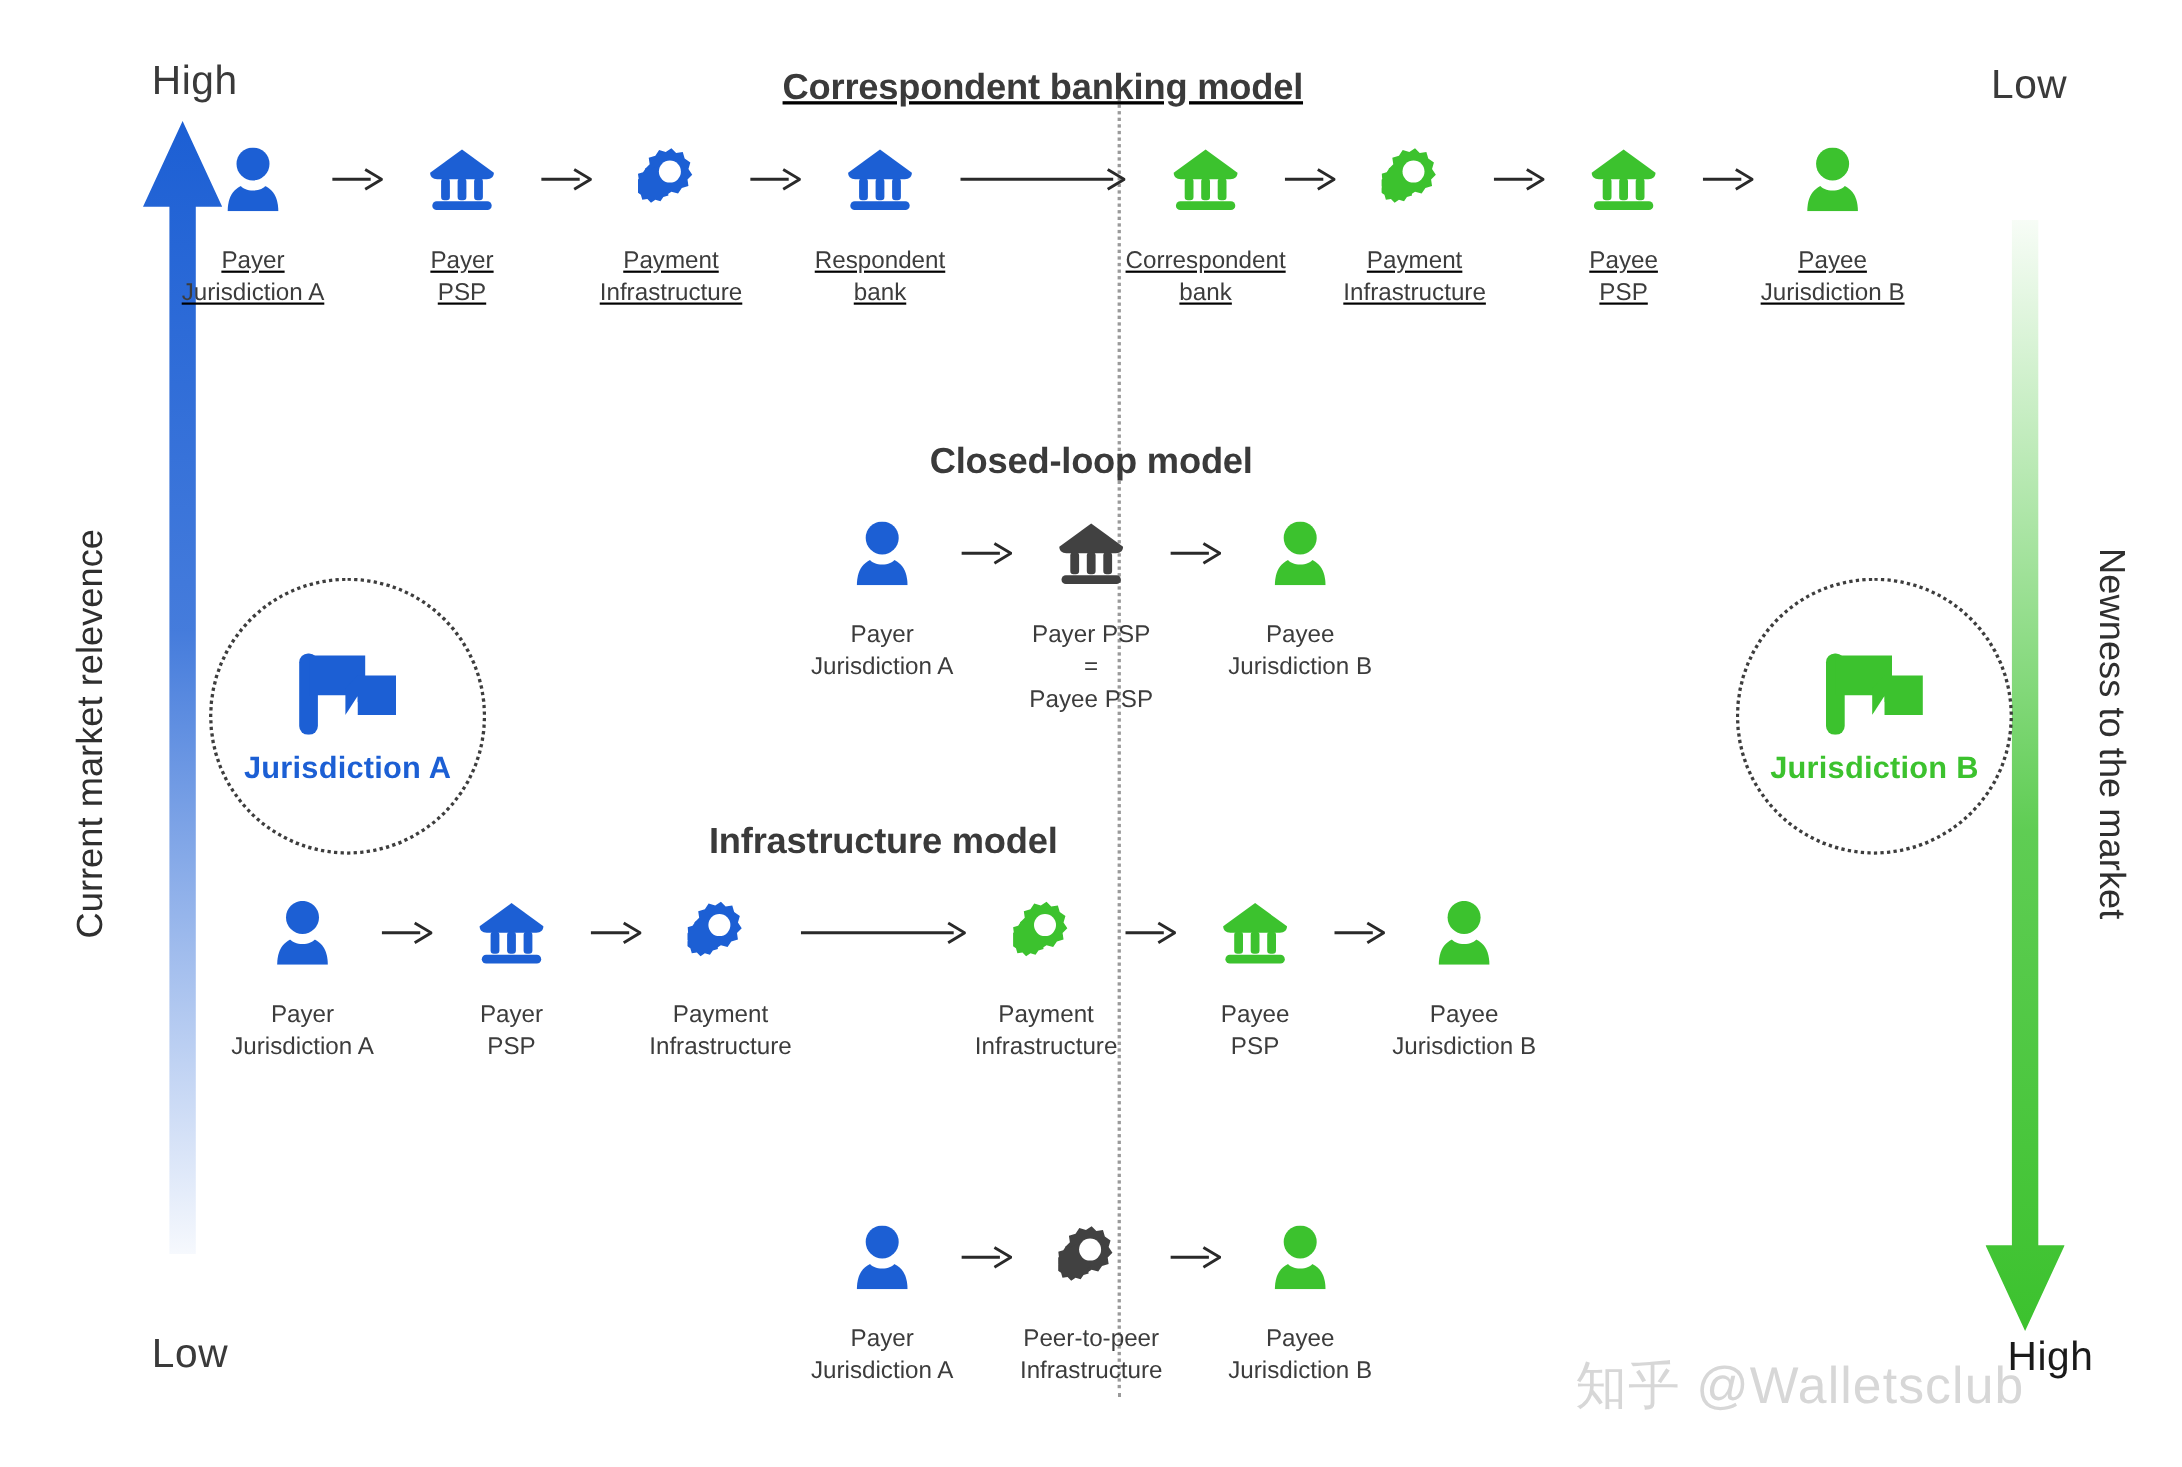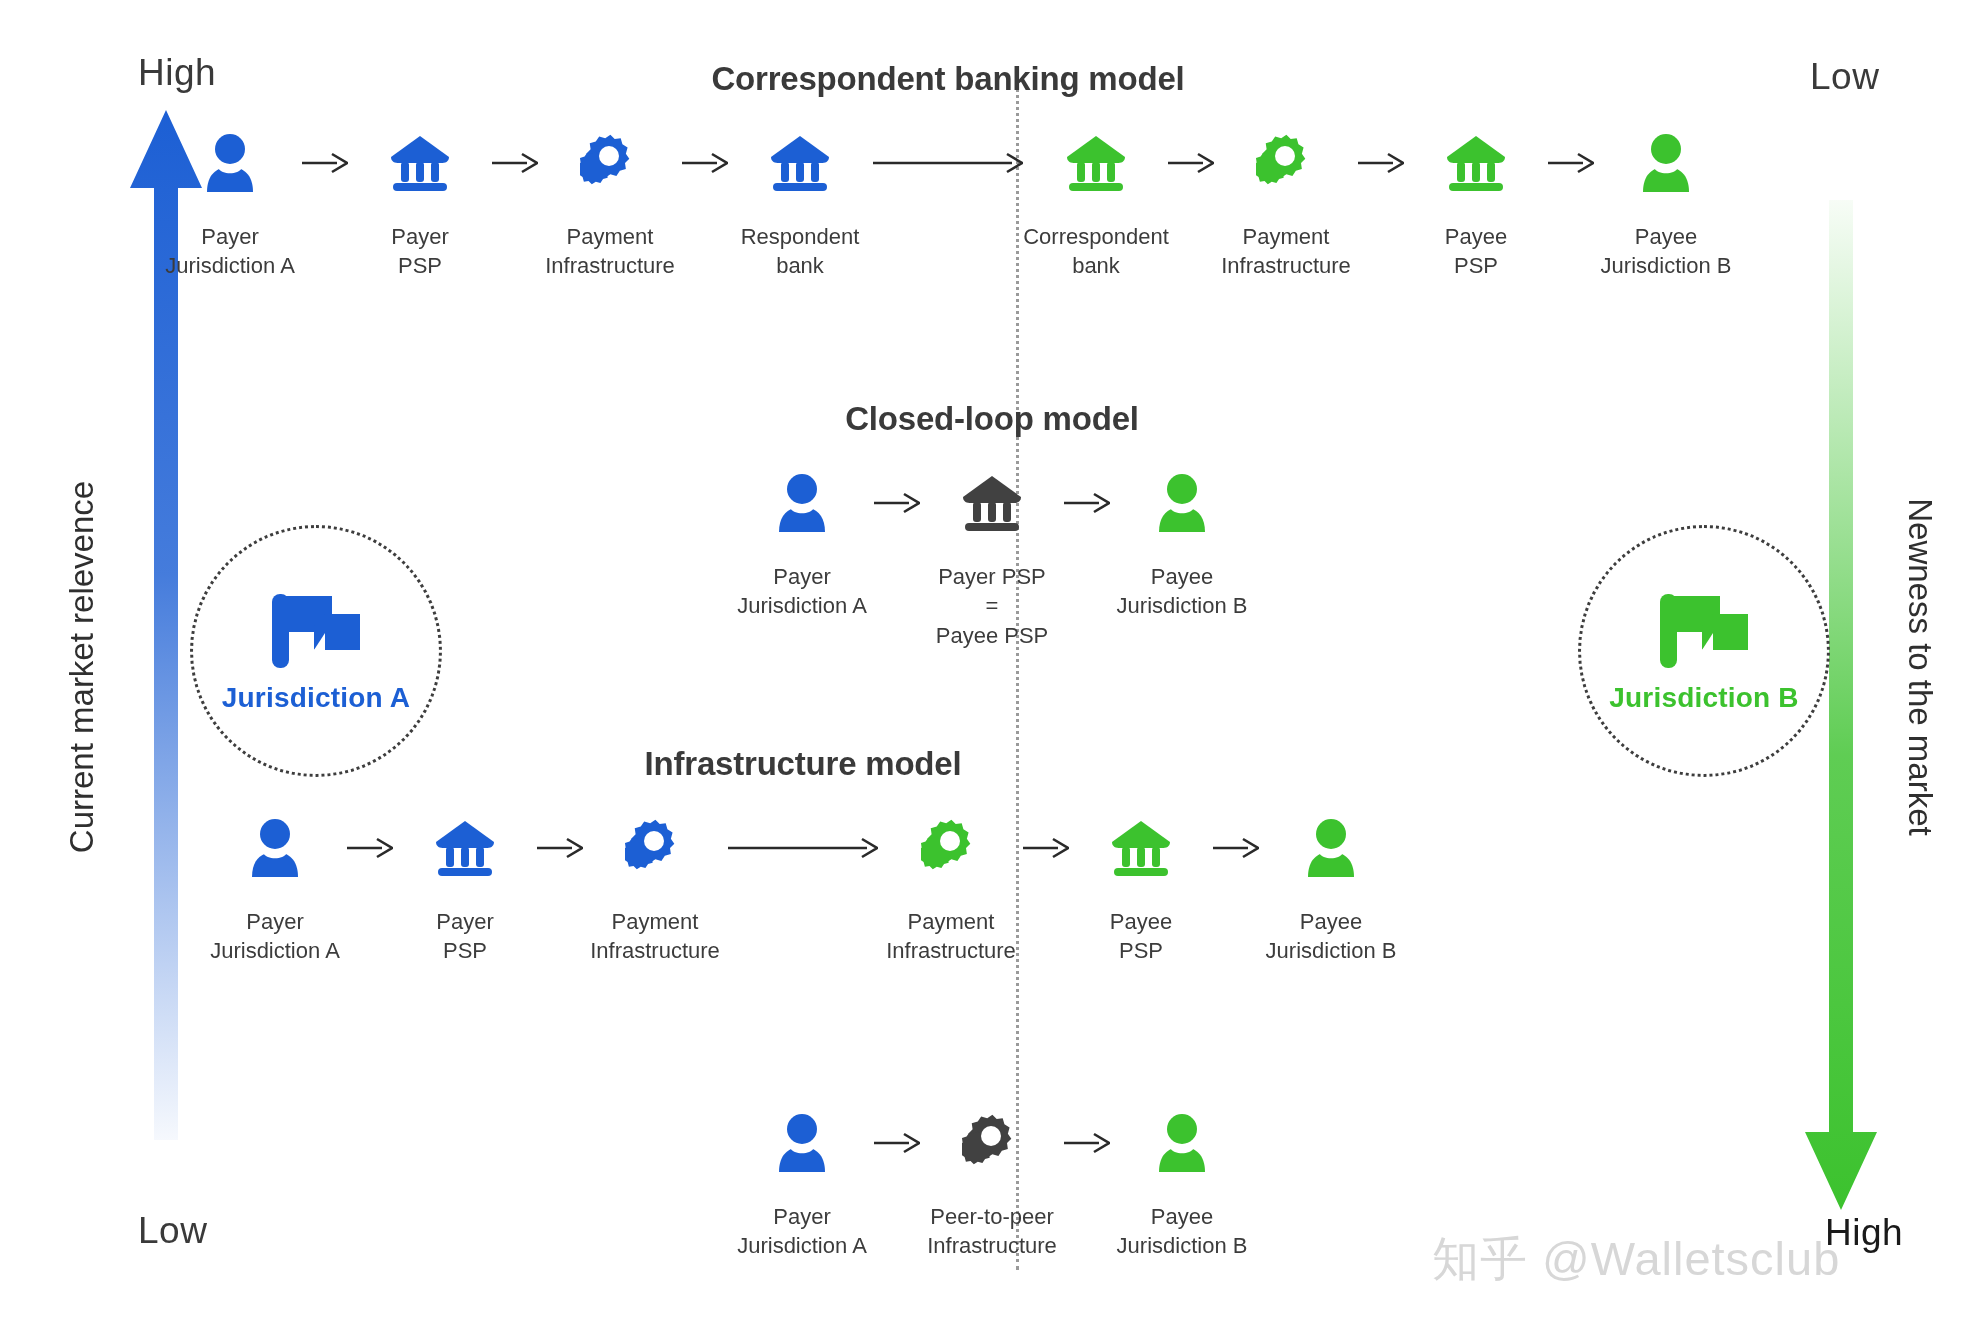--- a/index.html
+++ b/index.html
@@ -133,21 +133,21 @@
   <div class="bubble" id="bubble-b">
     <svg width="92" height="80" viewBox="0 0 92 80">
       <rect x="2" y="6" width="17" height="74" rx="8" fill="#3CC22E"></rect>
       <path d="M11 8 H62 V44 H11 Z" fill="#3CC22E"></path>
       <path d="M55 26 H90 V62 H55 L55 50 L44 62 L44 38 Z" fill="#3CC22E"></path>
       <path d="M55 45 L55 62 L44 62 Z" fill="#ffffff"></path>
     </svg>
     <div class="bubble-label">Jurisdiction B</div>
   </div>
 
-  <div class="model" id="model-0" style="left:0px;  top:60px;   width:1896px;">
+  <div class="model" id="model-0" style="left:0px;  top:60px;   width:1896px;text-decoration:underline;">
       <div class="model-title">Correspondent banking model</div>
       <div class="flow" style="margin-top: 34px;">
         <div class="node">
           <div class="glyph">
             <svg width="52" height="58" viewBox="0 0 52 58">
       <circle cx="26" cy="15" r="15" fill="#1C5FD4"></circle>
       <path d="M3 58 C3 41 12 33 26 33 C40 33 49 41 49 58 Z" fill="#1C5FD4"></path>
       <path d="M14 34 C18 41 34 41 38 34 C34 31 18 31 14 34 Z" fill="#ffffff"></path>
     </svg>
           </div>

